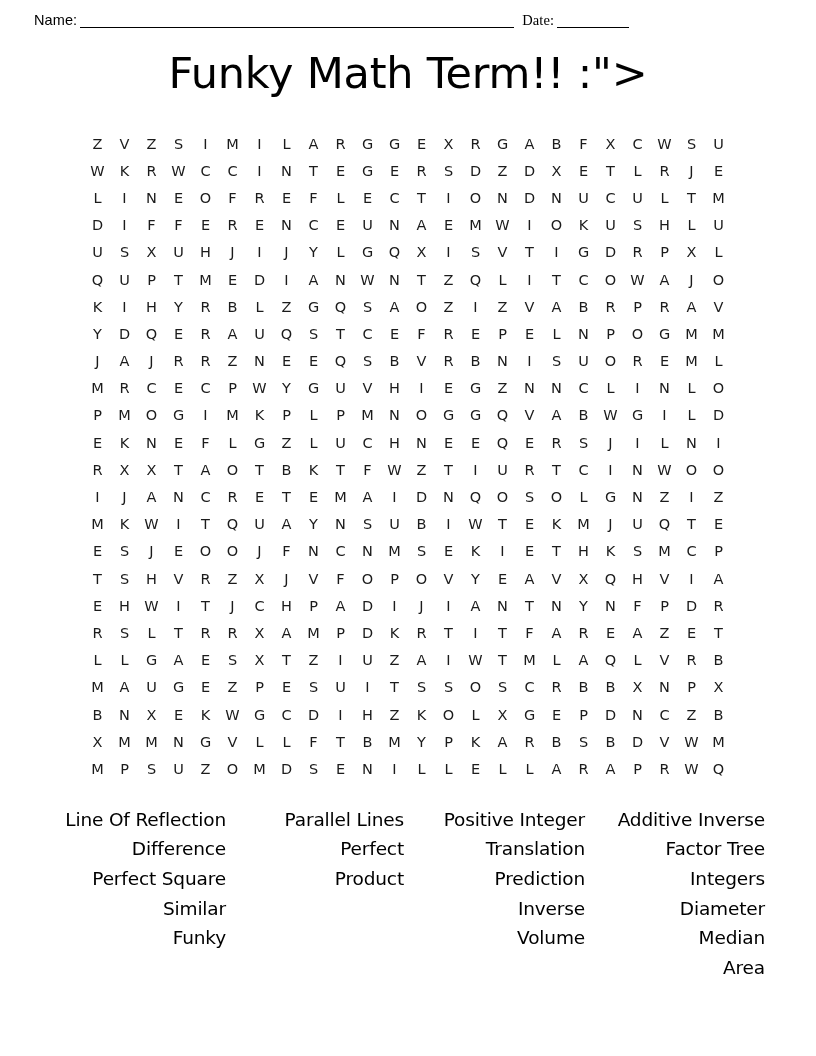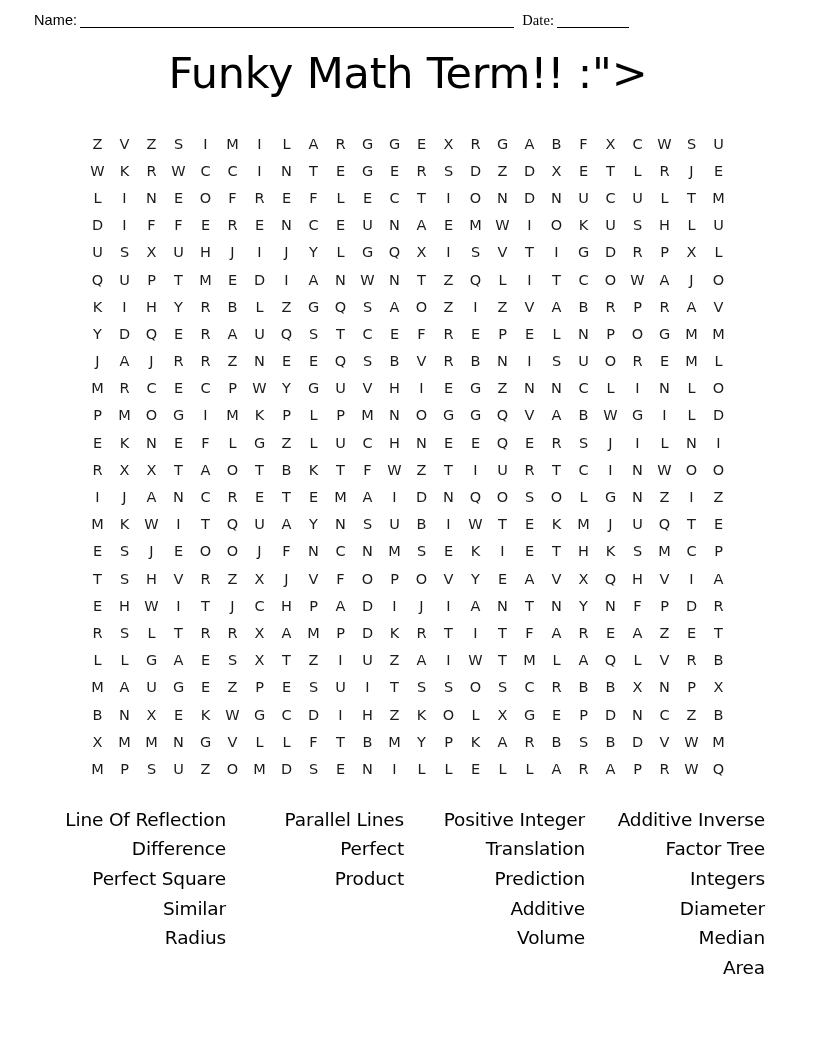--- a/index.html
+++ b/index.html
@@ -743,32 +743,32 @@
       <span class="grid-cell">Q</span>
     </div>
   </div>
 
 <div class="word-list">
   <div class="word-col c1">
       <div class="word">Line Of Reflection</div>
       <div class="word">Difference</div>
       <div class="word">Perfect Square</div>
       <div class="word">Similar</div>
-      <div class="word">Radius</div>
+      <div class="word">Funky</div>
     </div>
   <div class="word-col c2">
       <div class="word">Parallel Lines</div>
       <div class="word">Perfect</div>
       <div class="word">Product</div>
     </div>
   <div class="word-col c3">
       <div class="word">Positive Integer</div>
       <div class="word">Translation</div>
       <div class="word">Prediction</div>
-      <div class="word">Additive</div>
+      <div class="word">Inverse</div>
       <div class="word">Volume</div>
     </div>
   <div class="word-col c4">
       <div class="word">Additive Inverse</div>
       <div class="word">Factor Tree</div>
       <div class="word">Integers</div>
       <div class="word">Diameter</div>
       <div class="word">Median</div>
       <div class="word">Area</div>
     </div>

